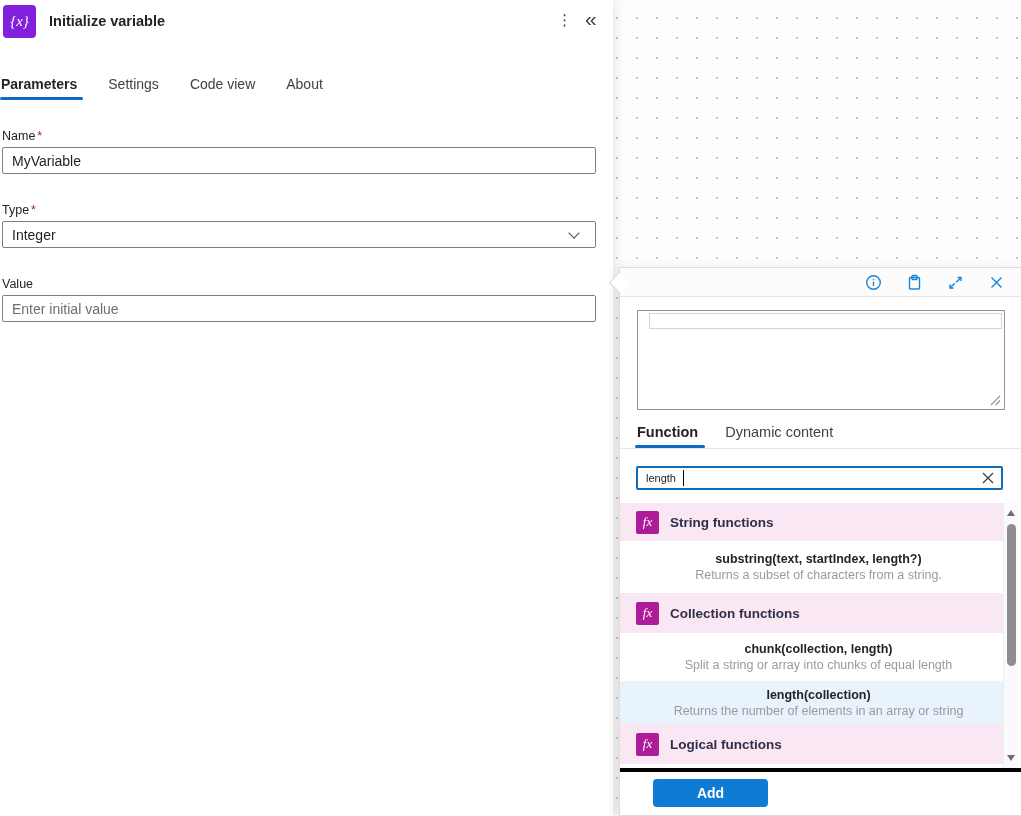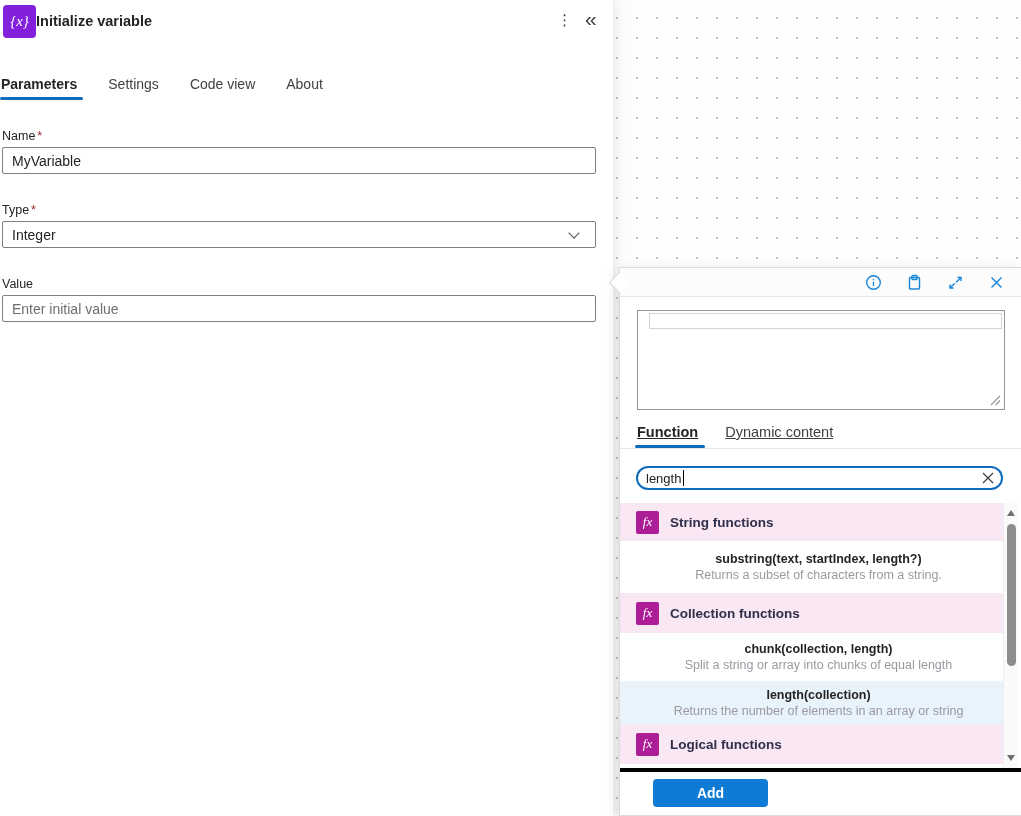--- a/index.html
+++ b/index.html
@@ -12,21 +12,21 @@
     background-image:radial-gradient(circle, #c9c7c5 1px, rgba(0,0,0,0) 1.4px);
     background-size:20px 20px; background-position:15px 8px; }
 
   
   .panel { position:absolute; left:0; top:0; width:613px; height:816px; background:#fff;
     box-shadow:4px 0 10px rgba(0,0,0,0.07); z-index:2; }
   .panel-header { height:43px; padding:5px 0 0 3px; display:flex; align-items:flex-start; position:relative; }
   .action-icon { width:33px; height:33px; border-radius:4px; background:#8220db; color:#fff;
     display:flex; align-items:center; justify-content:center;
     font-family:"Liberation Serif", serif; font-style:italic; font-size:15px; }
-  .panel-title { line-height:33px; font-size:14.5px; font-weight:bold; color:#242424; }
+  .panel-title { margin-left:13px; line-height:33px; font-size:14.5px; font-weight:bold; color:#242424; }
   .hdr-ic { position:absolute; top:8px; color:#3b3b3b; cursor:pointer; }
   .hdr-ic.dots { left:557px; font-size:15px; letter-spacing:0; line-height:24px; }
   .hdr-ic.collapse { left:585px; font-size:21px; line-height:22px; }
 
   .tabs { display:flex; margin-top:33px; padding-left:1px; }
   .tab { margin-right:31px; font-size:14px; color:#424242; padding-bottom:8px; cursor:pointer; position:relative; }
   .tab.active { font-weight:bold; color:#242424; }
   .tab.active::after { content:""; position:absolute; left:-1px; right:-6px; bottom:0; height:3px;
     background:#0f6cbd; border-radius:2px; }
 
@@ -50,28 +50,28 @@
   .fly-toolbar { height:29px; display:flex; align-items:center; justify-content:flex-end;
     gap:24px; padding-right:16px; border-bottom:1px solid #e6e6e6; background:#fcfcfc; }
   .tb-ic { width:17px; height:17px; cursor:pointer; display:block; }
 
   .expr-box { margin:13px 16px 0 17px; height:100px; border:1px solid #949494; background:#fff; position:relative; }
   .expr-inner { position:absolute; left:11px; right:2px; top:2px; height:16px; border:1px solid #d4d4d4; background:#fff; }
   .resize-handle { position:absolute; right:3px; bottom:3px; width:11px; height:11px; }
 
   .fly-tabs { display:flex; margin:14px 0 0 17px; border-bottom:none; }
   .fly-tabs-wrap { border-bottom:1px solid #e6e6e6; }
-  .fly-tab { margin-right:24px; font-size:14.5px; color:#424242; padding:0 3px 8px 0; cursor:pointer; position:relative;text-decoration:underline; }
+  .fly-tab { margin-right:24px; font-size:14.5px; color:#424242; padding:0 3px 8px 0; cursor:pointer; position:relative; }
   .fly-tab.active { font-weight:bold; color:#242424; }
   .fly-tab.active::after { content:""; position:absolute; left:-2px; right:-4px; bottom:0; height:3px;
     background:#0f6cbd; border-radius:2px; }
 
   .search-wrap { margin:17px 18px 0 16px; position:relative; }
-  .search-input { width:100%; height:24px; border:2px solid #0f6cbd; border-radius:12px; padding:0 28px 0 8px;
-    font-size:13px; color:#242424; font-family:"Liberation Sans", sans-serif; outline:none; }
+  .search-input { width:100%; height:24px; border:2px solid #0f6cbd; border-radius:2px; padding:0 28px 0 8px;
+    font-size:11px; color:#242424; font-family:"Liberation Sans", sans-serif; outline:none; }
   .caret { position:absolute; left:47px; top:4px; width:1px; height:16px; background:#000; }
   .clear-ic { position:absolute; right:8px; top:5px; width:14px; height:14px; cursor:pointer; }
 
   .fn-list { margin-top:13px; height:265px; position:relative; overflow:hidden; }
   .rows { position:absolute; left:0; top:0; right:16px; }
   .row-header { height:38px; display:flex; align-items:center; padding-left:16px; background:#f9e7f4; cursor:pointer; }
   .fx-badge { width:23px; height:23px; border-radius:2px; background:#ac1d97; color:#fff;
     display:flex; align-items:center; justify-content:center;
     font-family:"Liberation Serif", serif; font-style:italic; font-size:13px; }
   .row-header .hlabel { margin-left:11px; font-size:13.5px; font-weight:bold; color:#2f2f4a; }

